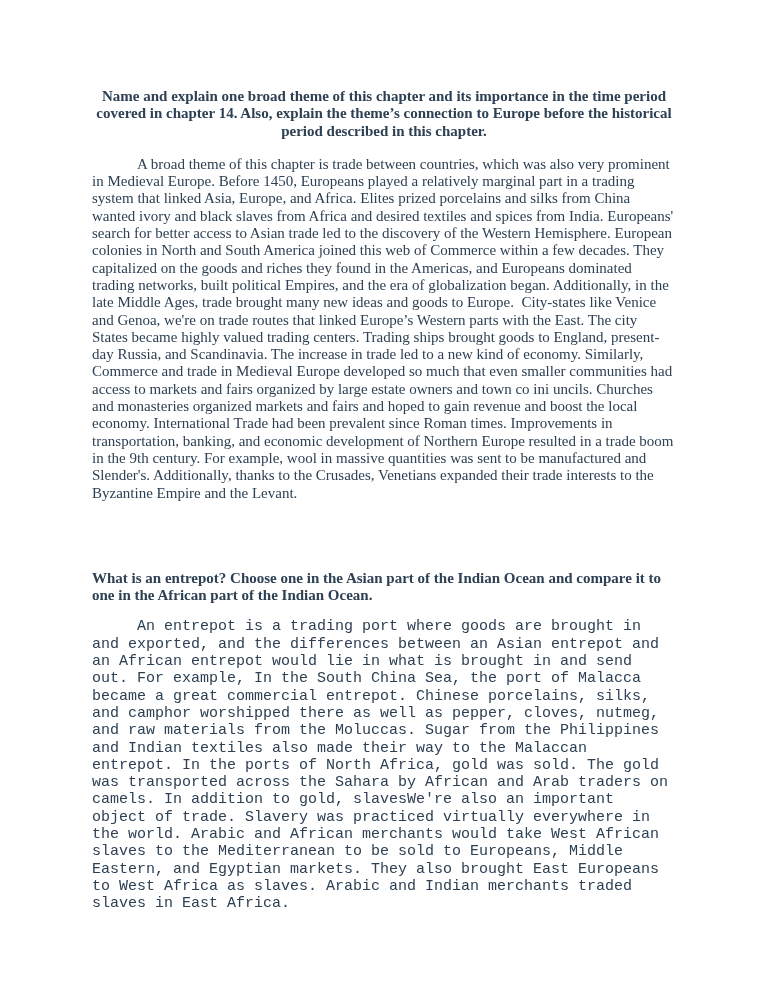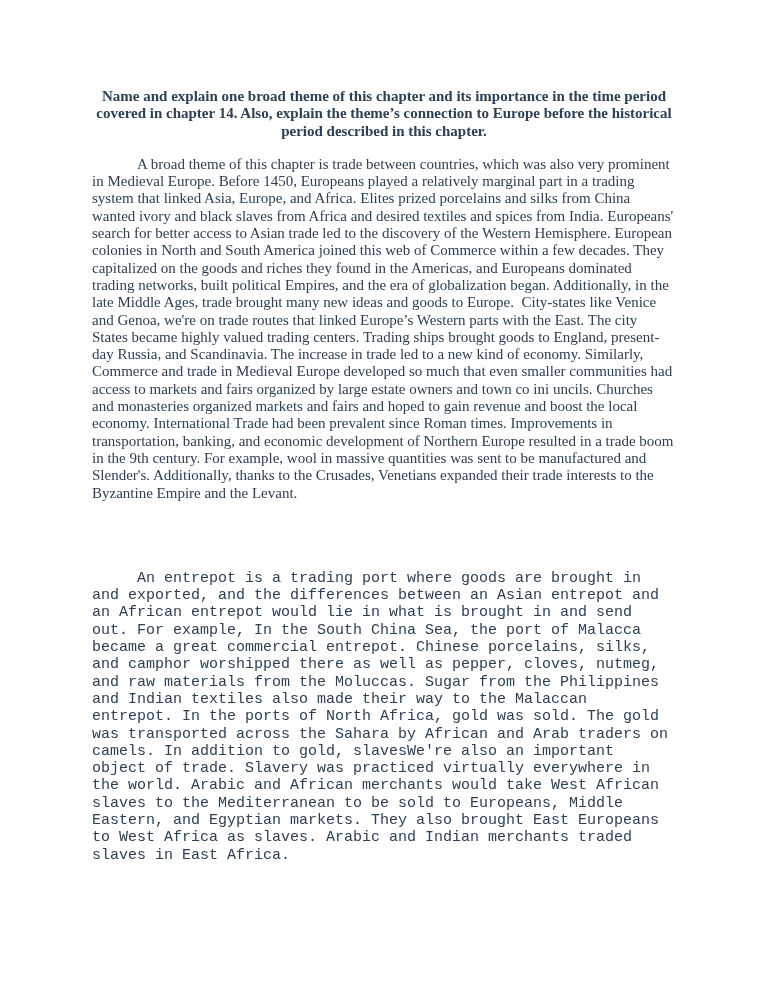--- a/index.html
+++ b/index.html
@@ -54,17 +54,18 @@
 
 <div class="page">
   <div class="content">
 
     <section class="essay-section-1">
       <h2 class="question-heading heading-centered">Name and explain one broad theme of this chapter and its importance in the time period covered in chapter 14. Also, explain the theme’s connection to Europe before the historical period described in this chapter.</h2>
       <p class="answer-paragraph">A broad theme of this chapter is trade between countries, which was also very prominent in Medieval Europe. Before 1450, Europeans played a relatively marginal part in a trading system that linked Asia, Europe, and Africa. Elites prized porcelains and silks from China wanted ivory and black slaves from Africa and desired textiles and spices from India. Europeans' search for better access to Asian trade led to the discovery of the Western Hemisphere. European colonies in North and South America joined this web of Commerce within a few decades. They capitalized on the goods and riches they found in the Americas, and Europeans dominated trading networks, built political Empires, and the era of globalization began. Additionally, in the late Middle Ages, trade brought many new ideas and goods to Europe.  City-states like Venice and Genoa, we're on trade routes that linked Europe’s Western parts with the East. The city States became highly valued trading centers. Trading ships brought goods to England, present-day Russia, and Scandinavia. The increase in trade led to a new kind of economy. Similarly, Commerce and trade in Medieval Europe developed so much that even smaller communities had access to markets and fairs organized by large estate owners and town co ini uncils. Churches and monasteries organized markets and fairs and hoped to gain revenue and boost the local economy. International Trade had been prevalent since Roman times. Improvements in transportation, banking, and economic development of Northern Europe resulted in a trade boom in the 9th century. For example, wool in massive quantities was sent to be manufactured and Slender's. Additionally, thanks to the Crusades, Venetians expanded their trade interests to the Byzantine Empire and the Levant.</p>
     </section>
 
     <section class="essay-section-2">
+      <h2 class="question-heading heading-left">What is an entrepot? Choose one in the Asian part of the Indian Ocean and compare it to one in the African part of the Indian Ocean.</h2>
       <p class="answer-paragraph">An entrepot is a trading port where goods are brought in and exported, and the differences between an Asian entrepot and an African entrepot would lie in what is brought in and send out. For example, In the South China Sea, the port of Malacca became a great commercial entrepot. Chinese porcelains, silks, and camphor worshipped there as well as pepper, cloves, nutmeg, and raw materials from the Moluccas. Sugar from the Philippines and Indian textiles also made their way to the Malaccan entrepot. In the ports of North Africa, gold was sold. The gold was transported across the Sahara by African and Arab traders on camels. In addition to gold, slavesWe're also an important object of trade. Slavery was practiced virtually everywhere in the world. Arabic and African merchants would take West African slaves to the Mediterranean to be sold to Europeans, Middle Eastern, and Egyptian markets. They also brought East Europeans to West Africa as slaves. Arabic and Indian merchants traded slaves in East Africa.</p>
     </section>
 
   </div>
 </div>
 
 </body></html>

